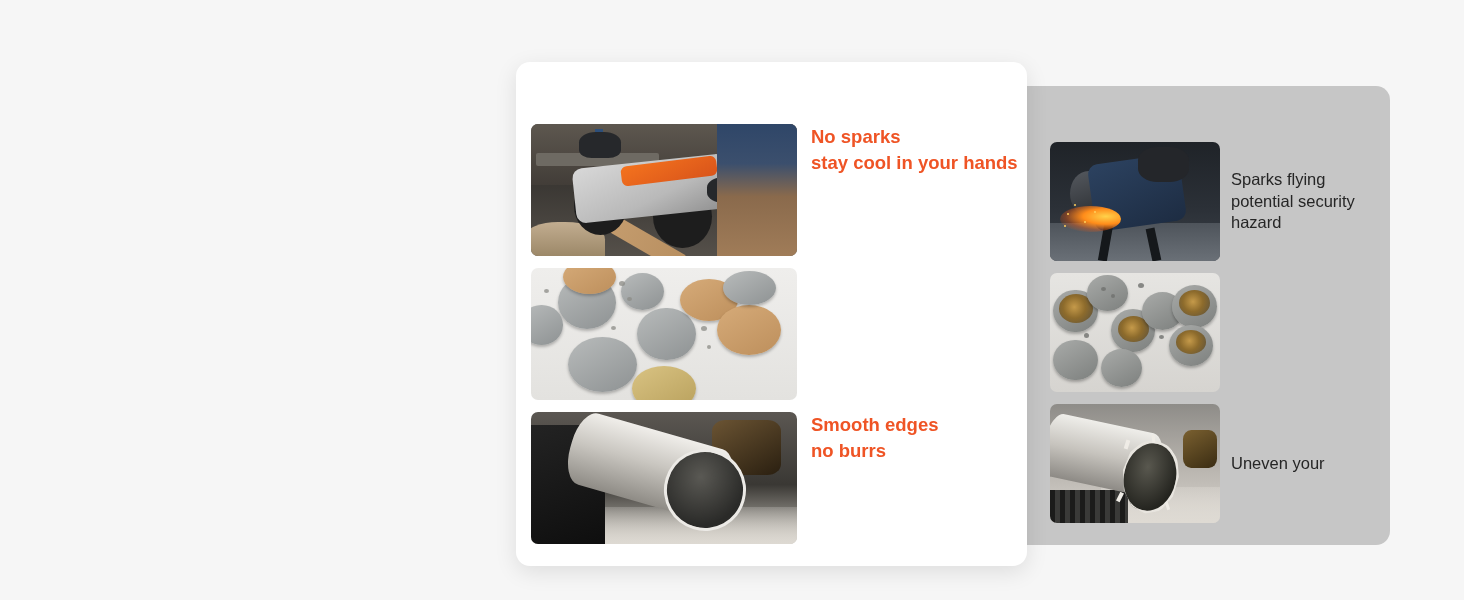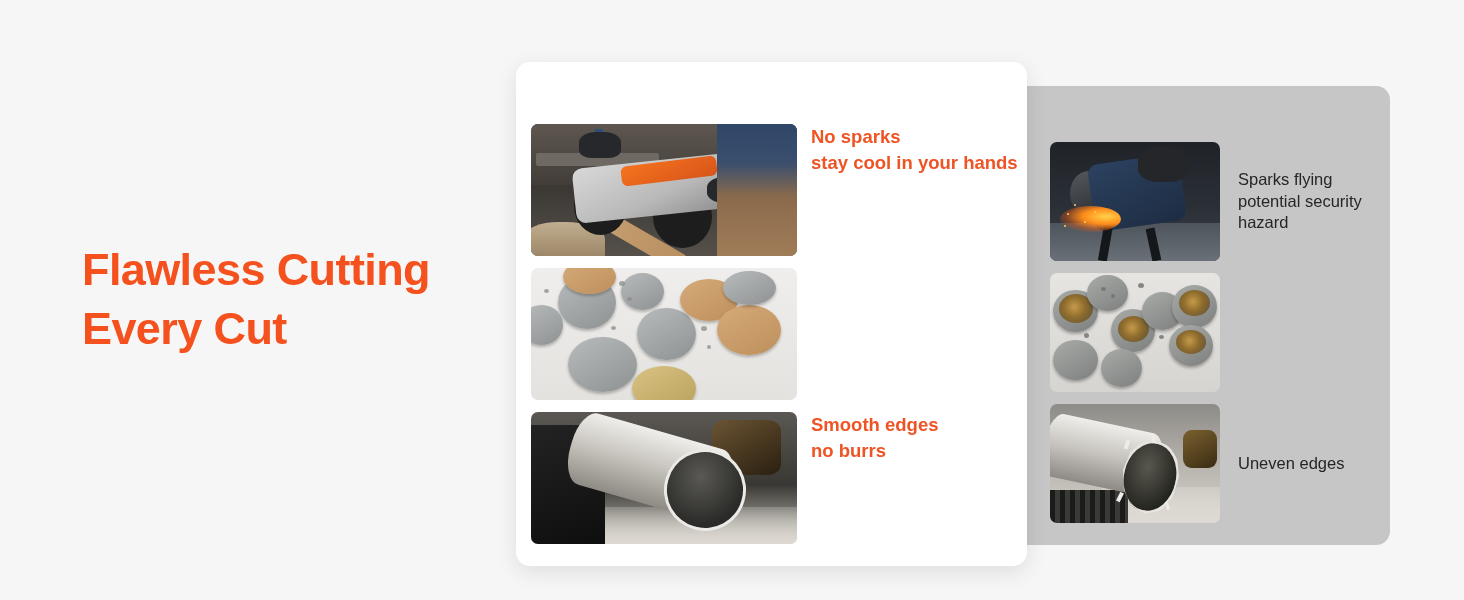--- a/index.html
+++ b/index.html
@@ -74,21 +74,21 @@
     height: 119px;
     border-radius: 7px;
     flex: 0 0 auto;
     overflow: hidden;
     position: relative;
   }
   .others-label {
     font-size: 16.5px;
     line-height: 1.33;
     color: #262626;
-    margin-left: 18px;
+    margin-left: 11px;
     white-space: pre-line;
   }
 
   
   .ours-card {
     position: absolute;
     left: 516px;
     top: 62px;
     width: 511px;
     height: 504px;
@@ -321,22 +321,20 @@
   .ph-roughpipe .snow {
     position:absolute; left:30%; bottom:0; right:0; height:30%;
     background: linear-gradient(180deg, rgba(235,232,226,0.25), #dedad3);
   }
 </style>
 </head>
 <body>
 
 <div class="stage">
 
-  <div class="headline">Flawless Cutting
-Every Cut</div>
 
   <div class="others-panel"></div>
 
 
   <div class="others-rows">
 
     <div class="others-row">
       <div class="others-thumb">
         <div class="ph ph-sparks">
           <div class="floor"></div>
@@ -389,21 +387,21 @@
           <div class="grate"></div>
           <div class="chunk"></div>
           <div class="tube"></div>
           <div class="mouth"></div>
           <div class="burr" style="left:44%;top:30%;width:4px;height:9px;transform:rotate(18deg)"></div>
           <div class="burr" style="left:60%;top:26%;width:3px;height:8px;transform:rotate(-6deg)"></div>
           <div class="burr" style="left:40%;top:74%;width:4px;height:10px;transform:rotate(26deg)"></div>
           <div class="burr" style="left:68%;top:82%;width:3px;height:8px;transform:rotate(-18deg)"></div>
         </div>
       </div>
-      <div class="others-label">Uneven edges</div>
+      <div class="others-label">Uneven your</div>
     </div>
 
   </div>
 
   <div class="ours-card"></div>
 
 
   <div class="ours-rows">
 
     <div class="ours-row">

